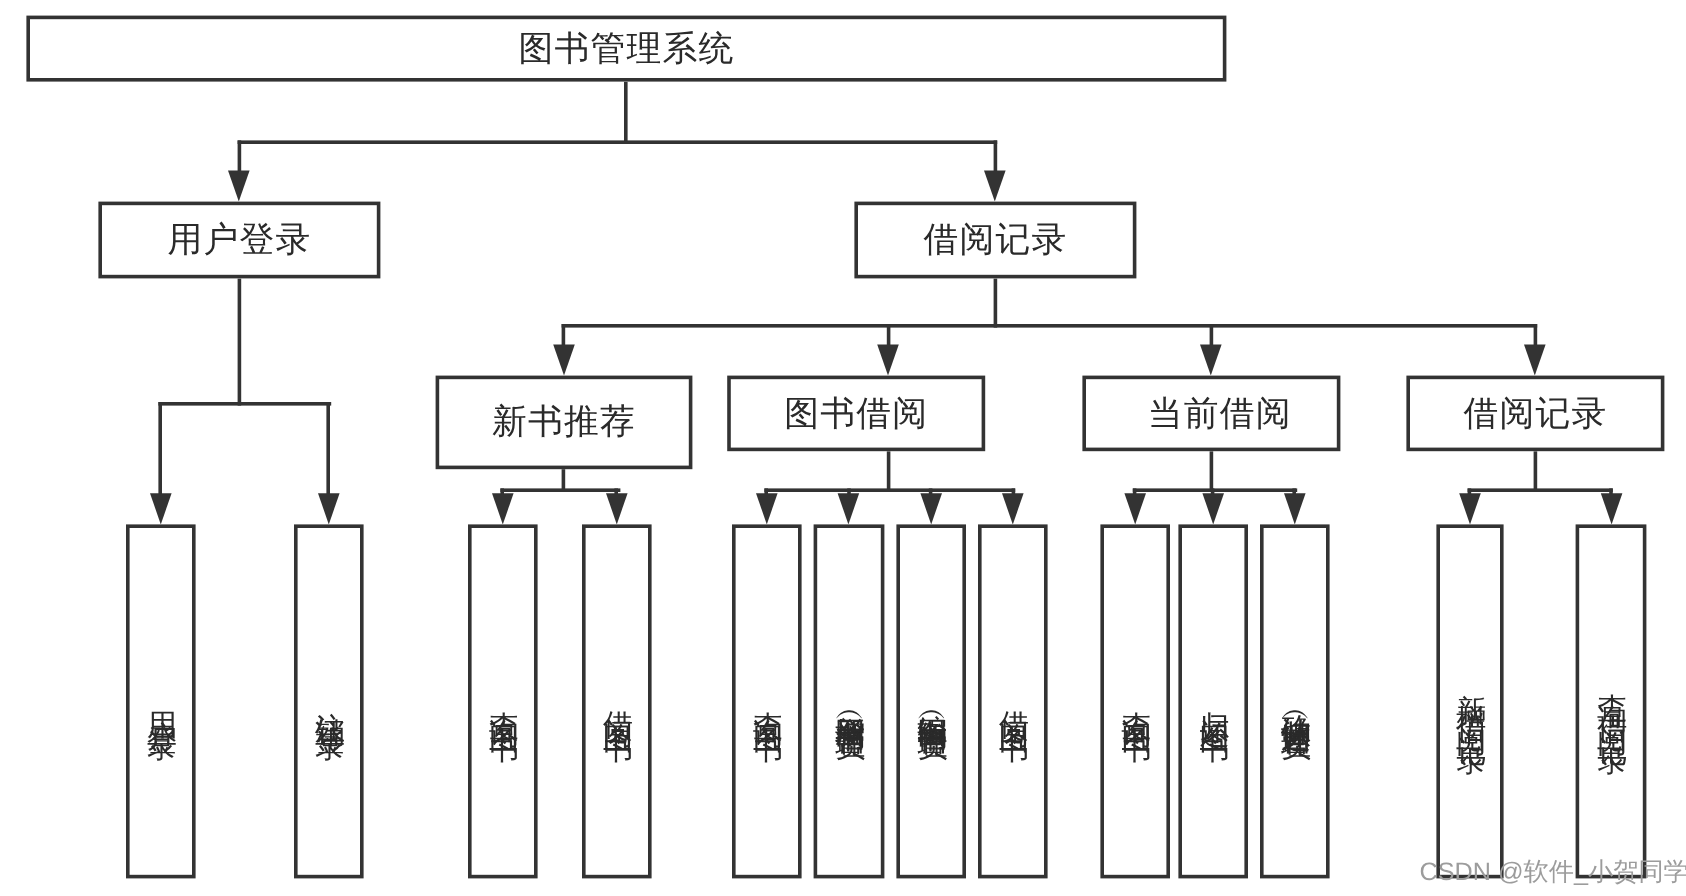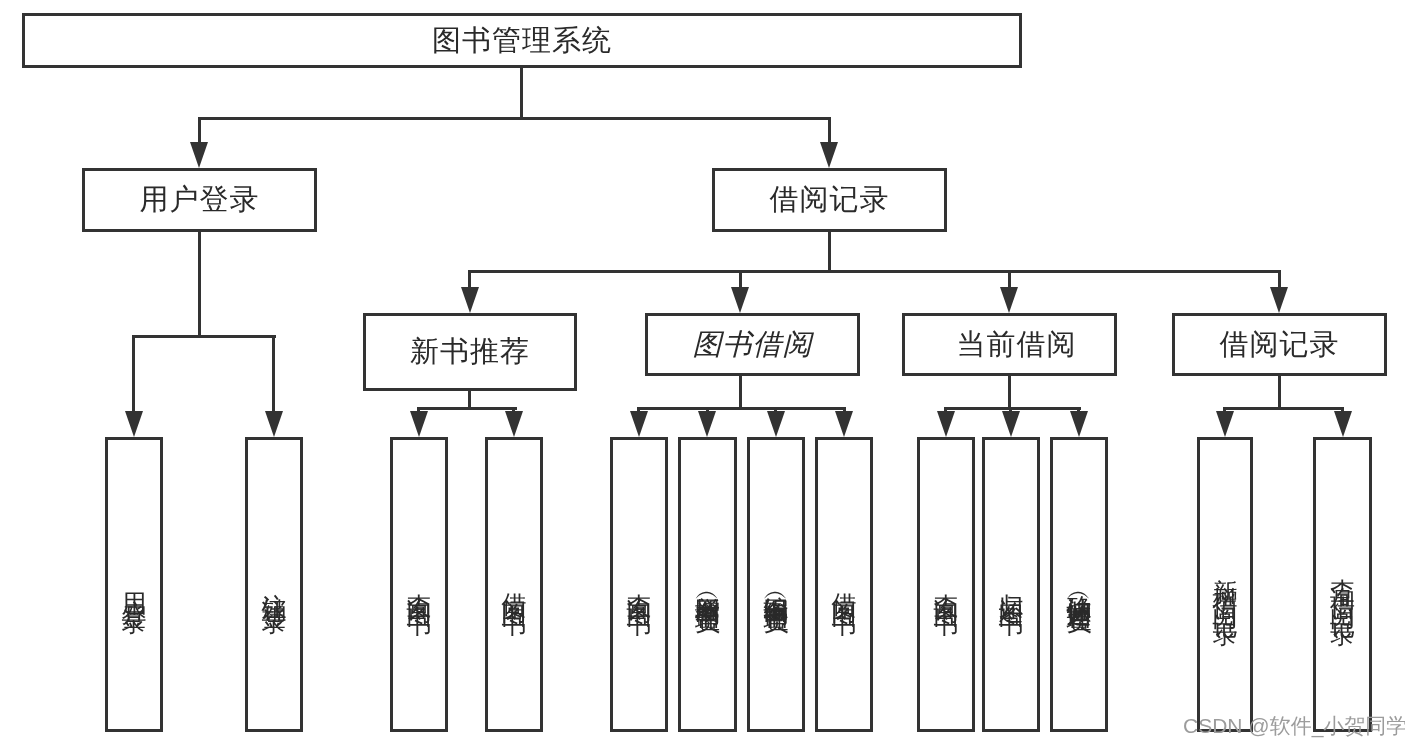--- a/index.html
+++ b/index.html
@@ -68,21 +68,21 @@
   </div>
 
   <div class="box" style="left:712px;top:168px;width:235px;height:64px;">
     <span>借阅记录</span>
   </div>
 
   <div class="box" style="left:363px;top:313px;width:214px;height:78px;">
     <span>新书推荐</span>
   </div>
 
-  <div class="box" style="left:645px;top:313px;width:215px;height:63px;font-style:italic;">
+  <div class="box" style="left:606px;top:313px;width:215px;height:63px;">
     <span>图书借阅</span>
   </div>
 
   <div class="box" style="left:902px;top:313px;width:215px;height:63px;padding-left:14px;">
     <span>当前借阅</span>
   </div>
 
   <div class="box" style="left:1172px;top:313px;width:215px;height:63px;">
     <span>借阅记录</span>
   </div>

